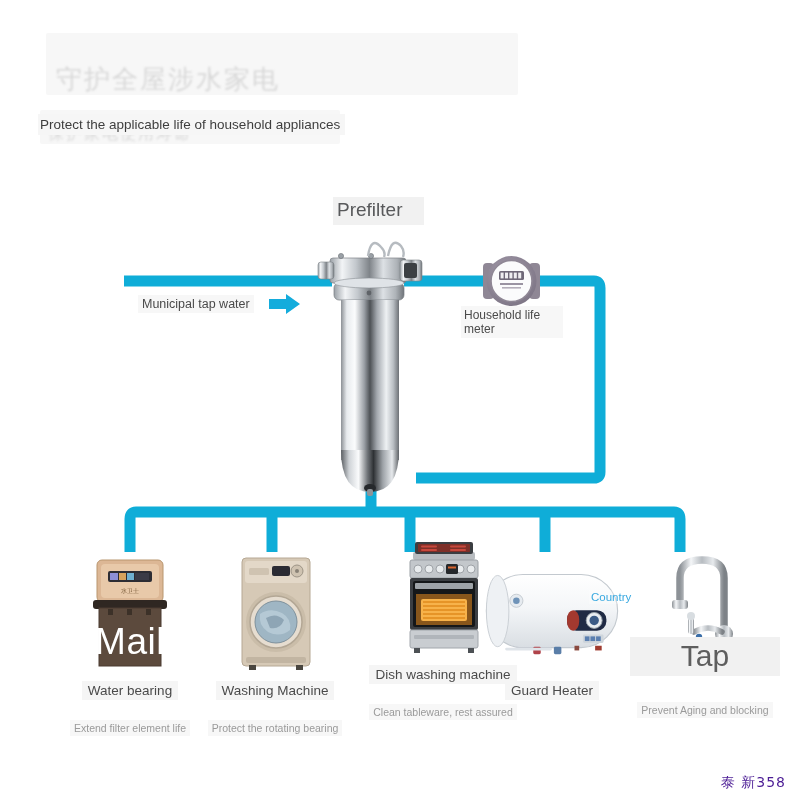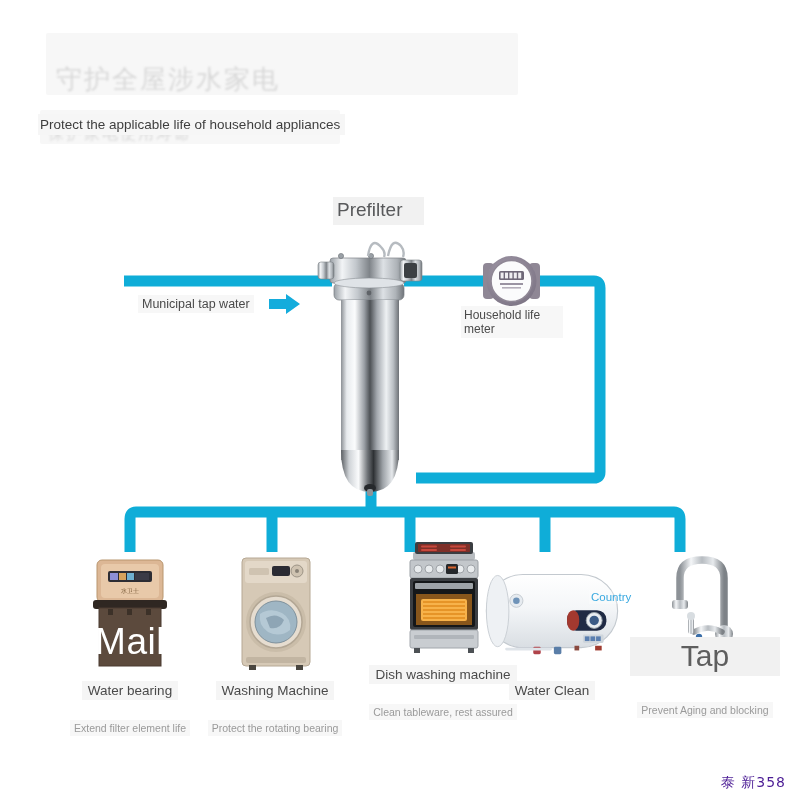--- a/index.html
+++ b/index.html
@@ -411,21 +411,21 @@
         <rect x="121" y="86" width="5" height="5" fill="#5b7fb0"></rect>
         <rect x="127" y="86" width="5" height="5" fill="#5b7fb0"></rect>
         <rect x="104" y="96" width="5" height="5" fill="#8a4a3f"></rect>
         <rect x="126" y="96" width="7" height="5" fill="#a03c30"></rect>
         <rect x="60" y="97" width="8" height="8" rx="1.5" fill="#b0434a"></rect>
         <rect x="82" y="97" width="8" height="8" rx="1.5" fill="#5a7ea8"></rect>
         <rect x="30" y="98" width="50" height="3" rx="1.5" fill="#dfe4e9"></rect>
       </svg>
       <div class="overlay-country">Country</div>
     </div>
-    <div><span class="ap-name">Water Clean</span></div>
+    <div><span class="ap-name">Guard Heater</span></div>
   </div>
 
   <div class="appliance" style="left:630px;top:552px;">
     <div class="art">
       <svg viewBox="0 0 110 120" width="110" height="120">
         <defs>
           <linearGradient id="chrome" x1="0" y1="0" x2="1" y2="0">
             <stop offset="0%" stop-color="#8d9297"></stop>
             <stop offset="25%" stop-color="#f4f6f8"></stop>
             <stop offset="50%" stop-color="#b7bcc1"></stop>

